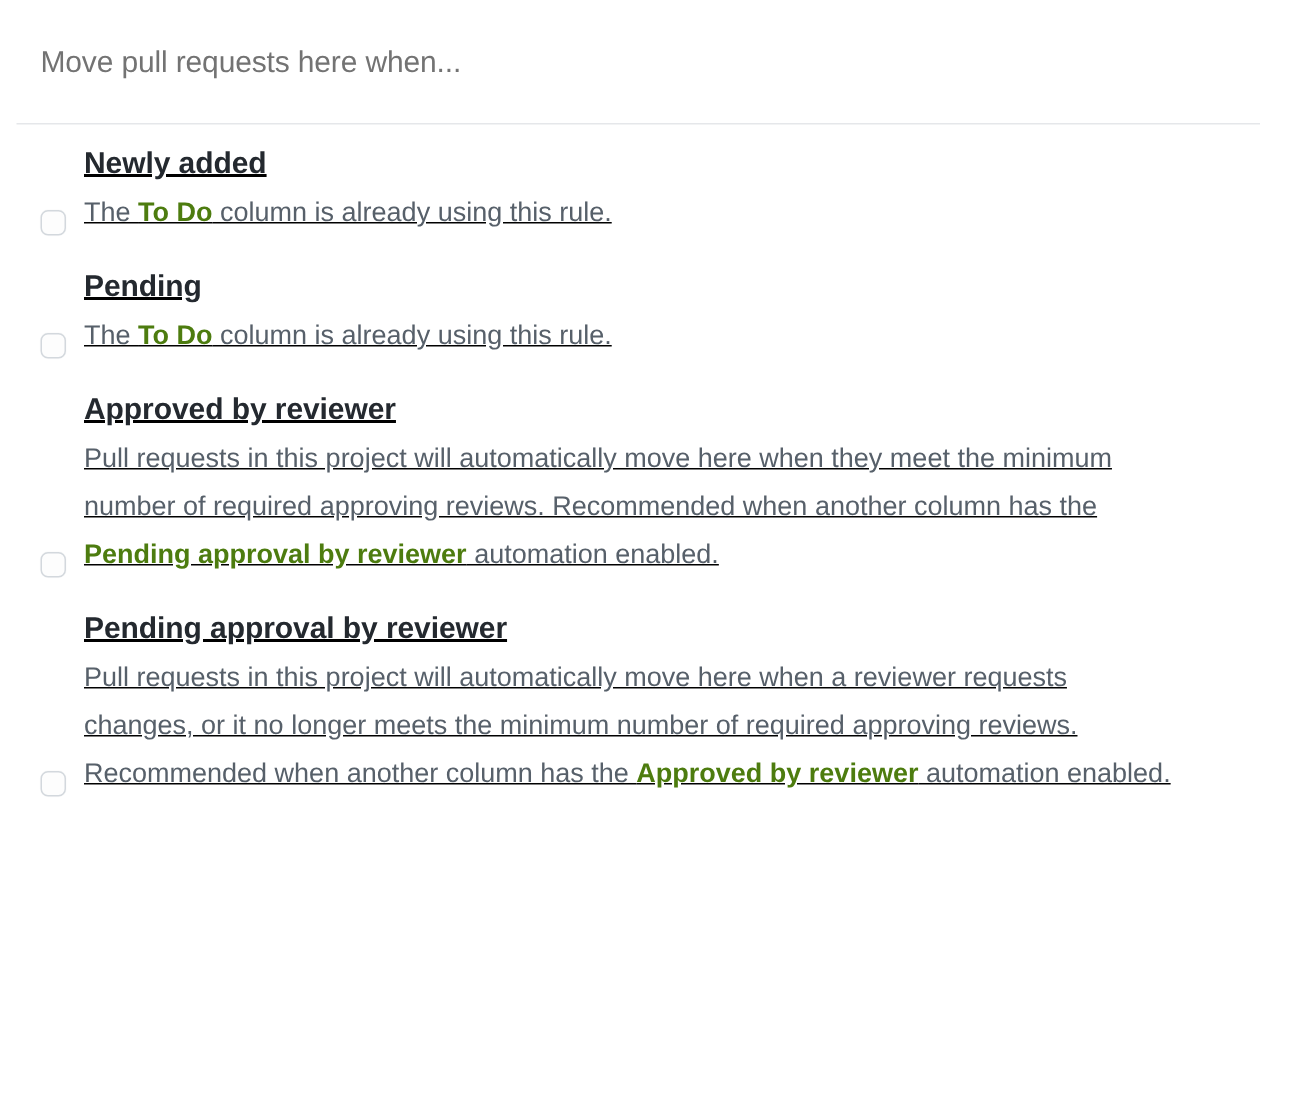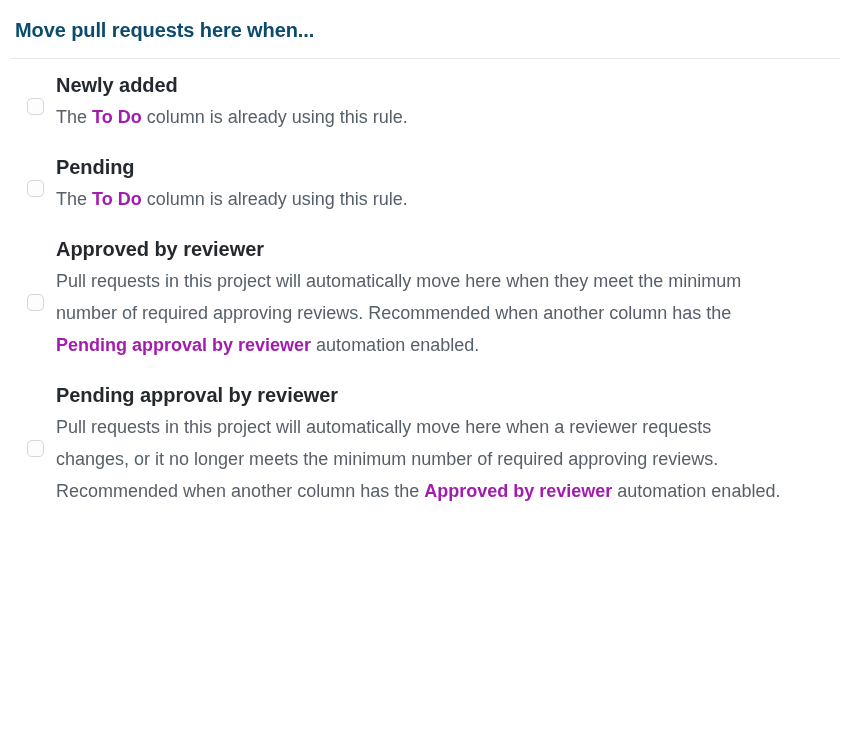--- a/index.html
+++ b/index.html
@@ -19,38 +19,39 @@
     height: 740px;
     box-sizing: border-box;
     background: #ffffff;
     position: relative;
   }
   .panel-header {
     padding: 14px 11px 12px 11px;
   }
   .panel-title {
     font-size: 20px;
-    font-weight: bold;
-    color: #0c4a6e;
+    font-weight: normal;
+    color: #737373;
     line-height: 1.2;
     letter-spacing: -0.1px;
-    margin: 4px;
+    margin: 16px;
   }
   .divider {
     height: 1px;
     background: #e5e7ea;
     margin: 0 24px 0 11px;
   }
   .rule-list {
     padding: 12px 11px 0 11px;
   }
   .rule-item {
     display: flex;
-    align-items: center;
+    align-items: flex-end;
     margin-bottom: 20px;
+    text-decoration: underline;
   }
   .rule-item:last-child {
     margin-bottom: 0;
   }
   .checkbox {
     width: 17px;
     height: 17px;
     min-width: 17px;
     box-sizing: border-box;
     border: 1px solid #d3d8dd;
@@ -76,21 +77,21 @@
   }
   .rule-desc {
     font-size: 18px;
     color: #57606a;
     line-height: 1.78;
     margin: 0;
     max-width: 726px;
   }
   .rule-desc b {
     font-weight: bold;
-    color: #a21caf;
+    color: #4d7c0f;
   }
 </style>
 </head>
 <body>
 
 <div class="panel">
 
   <div class="panel-header">
     <h2 class="panel-title">Move pull requests here when...</h2>
   </div>

